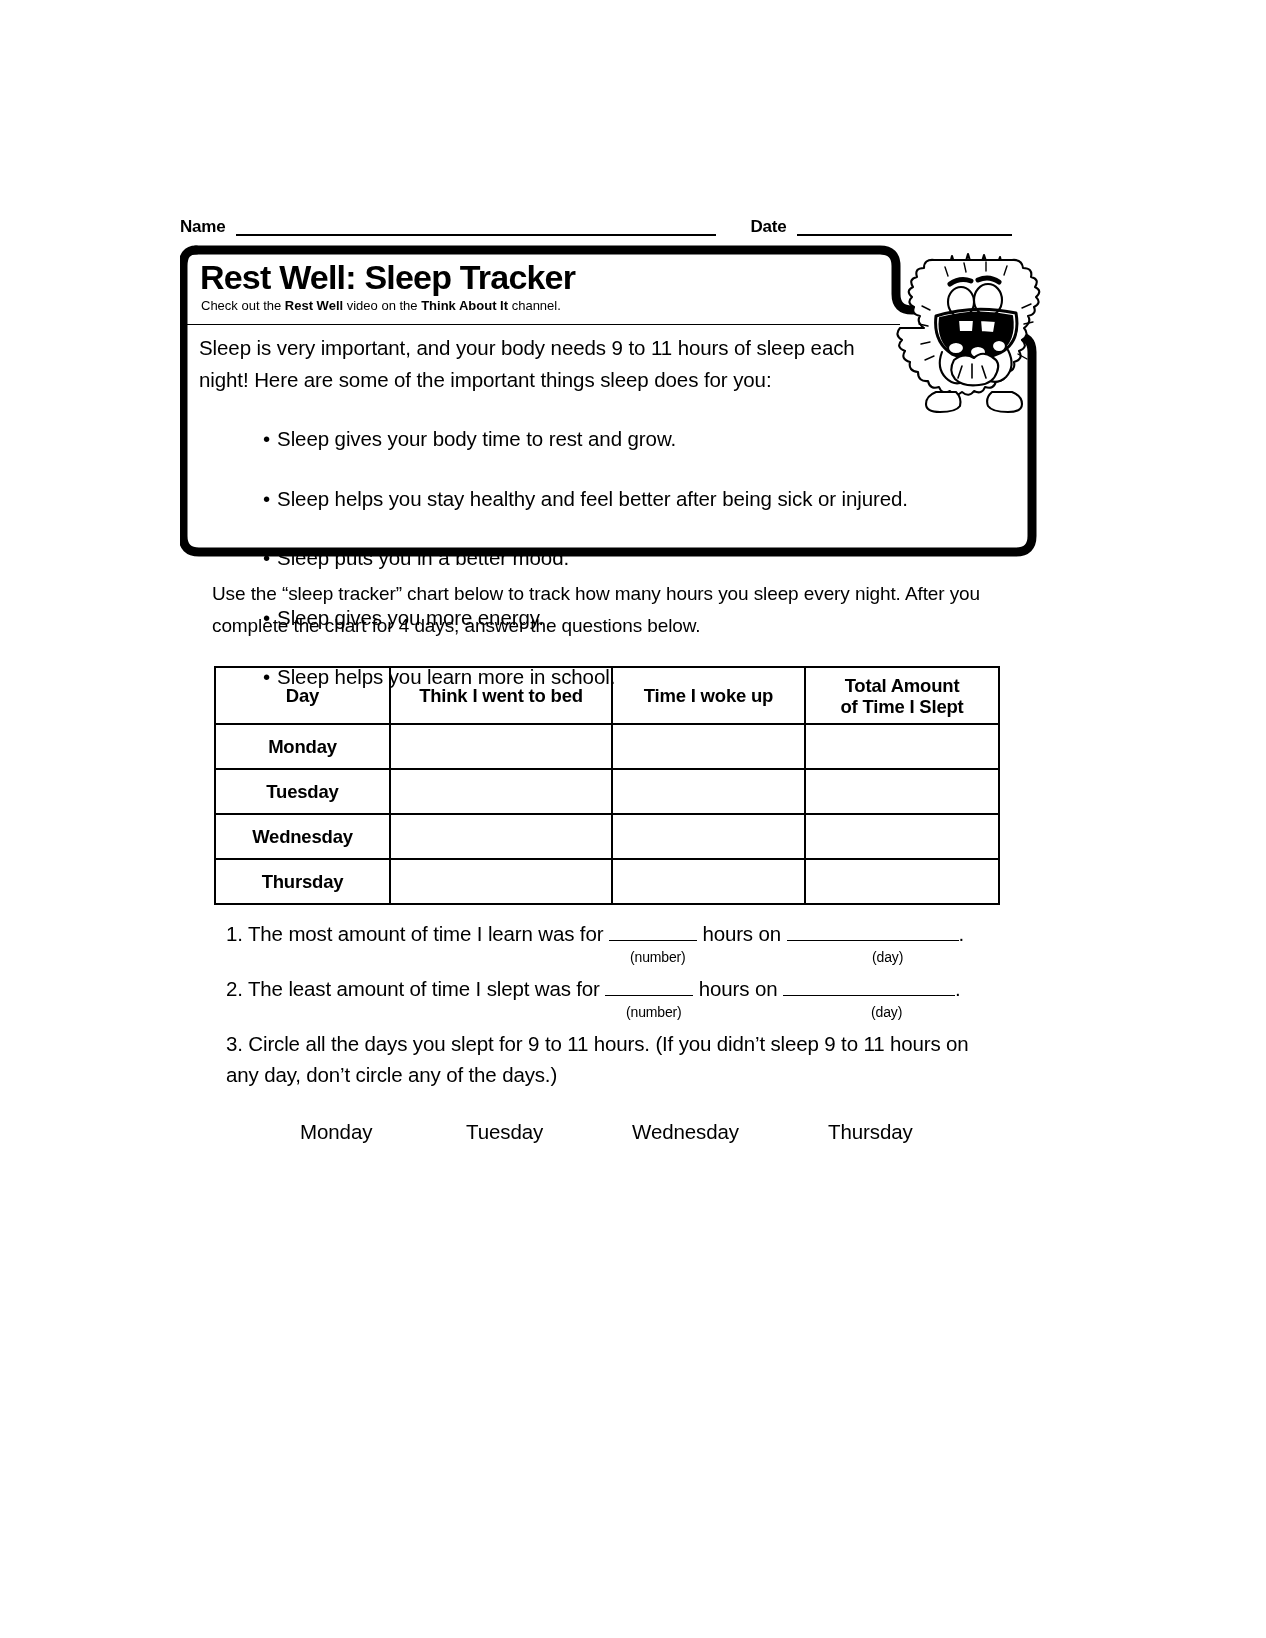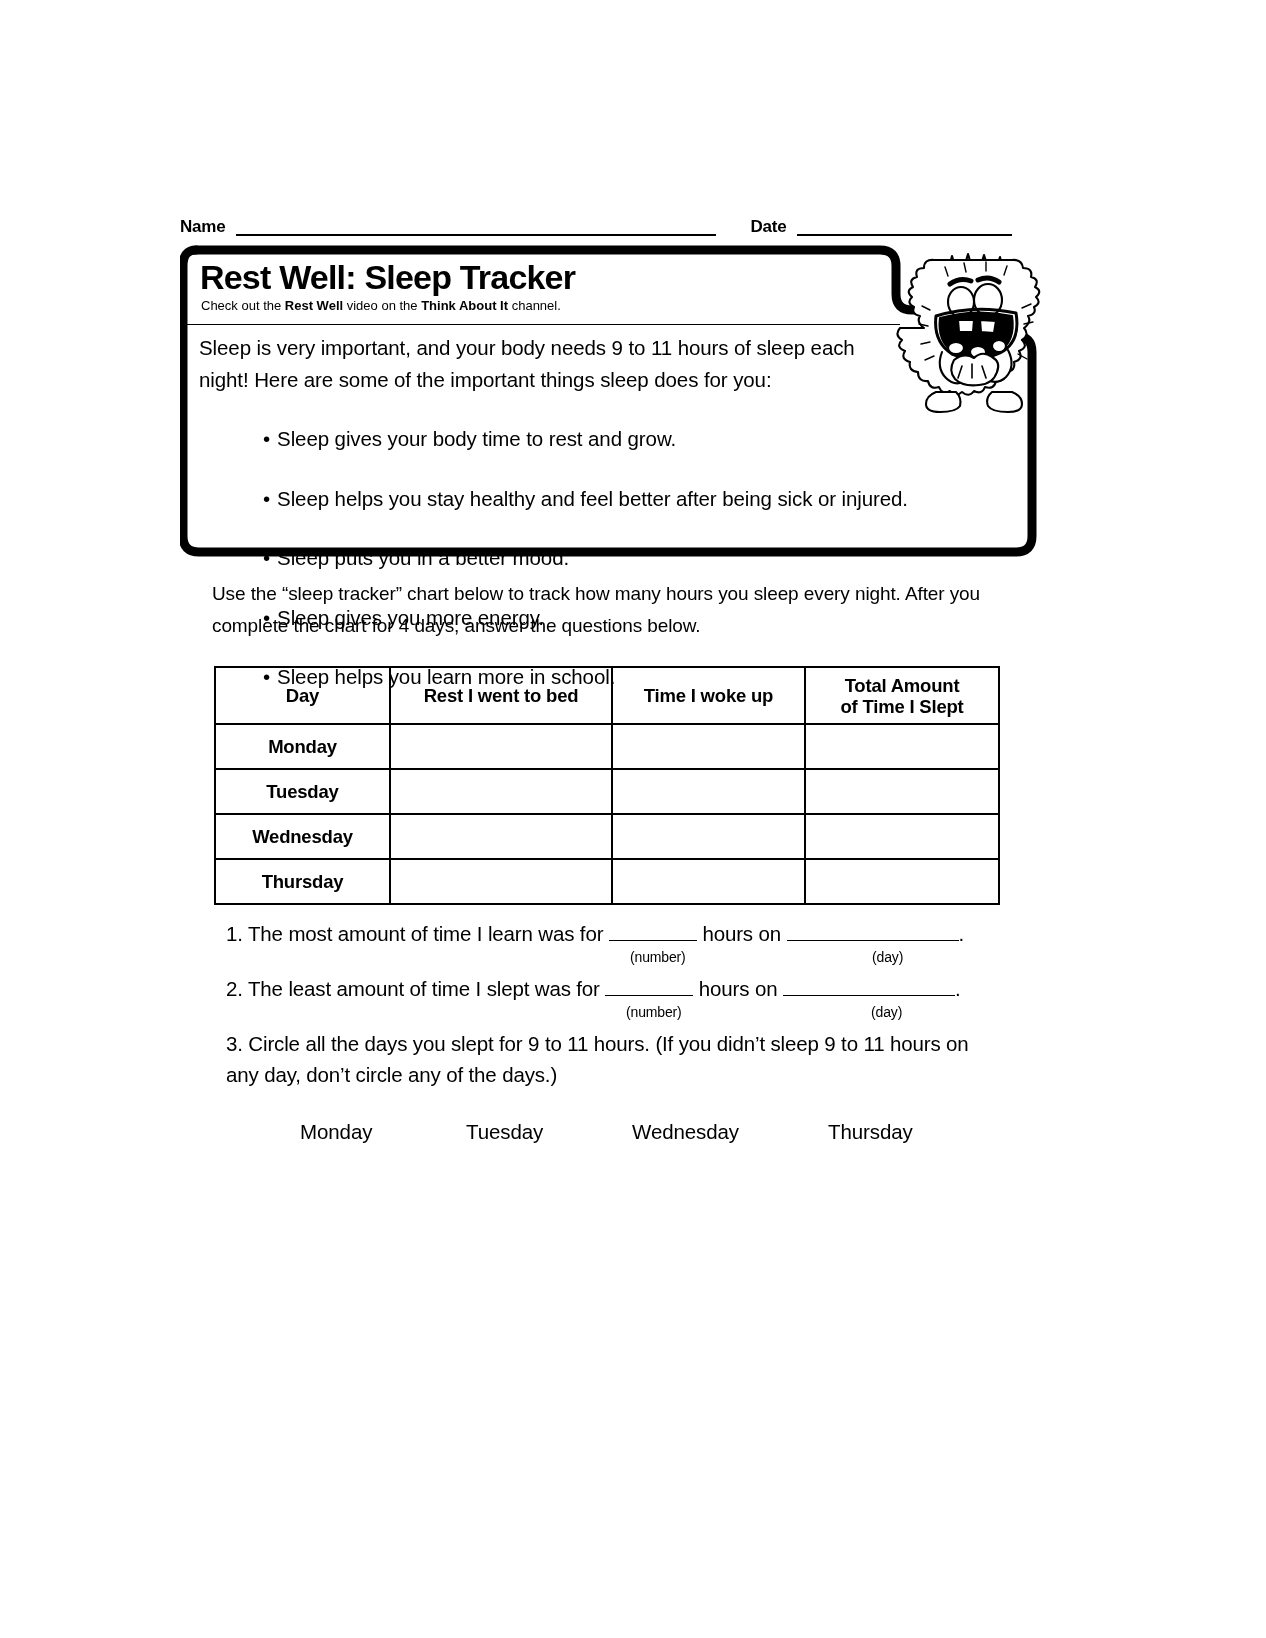--- a/index.html
+++ b/index.html
@@ -352,21 +352,21 @@
   <table class="tracker">
     <colgroup>
       <col class="col-day">
         <col class="col-bed">
         <col class="col-woke">
         <col class="col-total">
     </colgroup>
     <thead>
       <tr>
         <th>Day</th>
-        <th>Rest I went to bed</th>
+        <th>Think I went to bed</th>
         <th>Time I woke up</th>
         <th>
           <span class="two-line">Total Amount</span>
           <span class="two-line">of Time I Slept</span>
         </th>
       </tr>
     </thead>
     <tbody>
       <tr>
         <td class="daycell">Monday</td>

